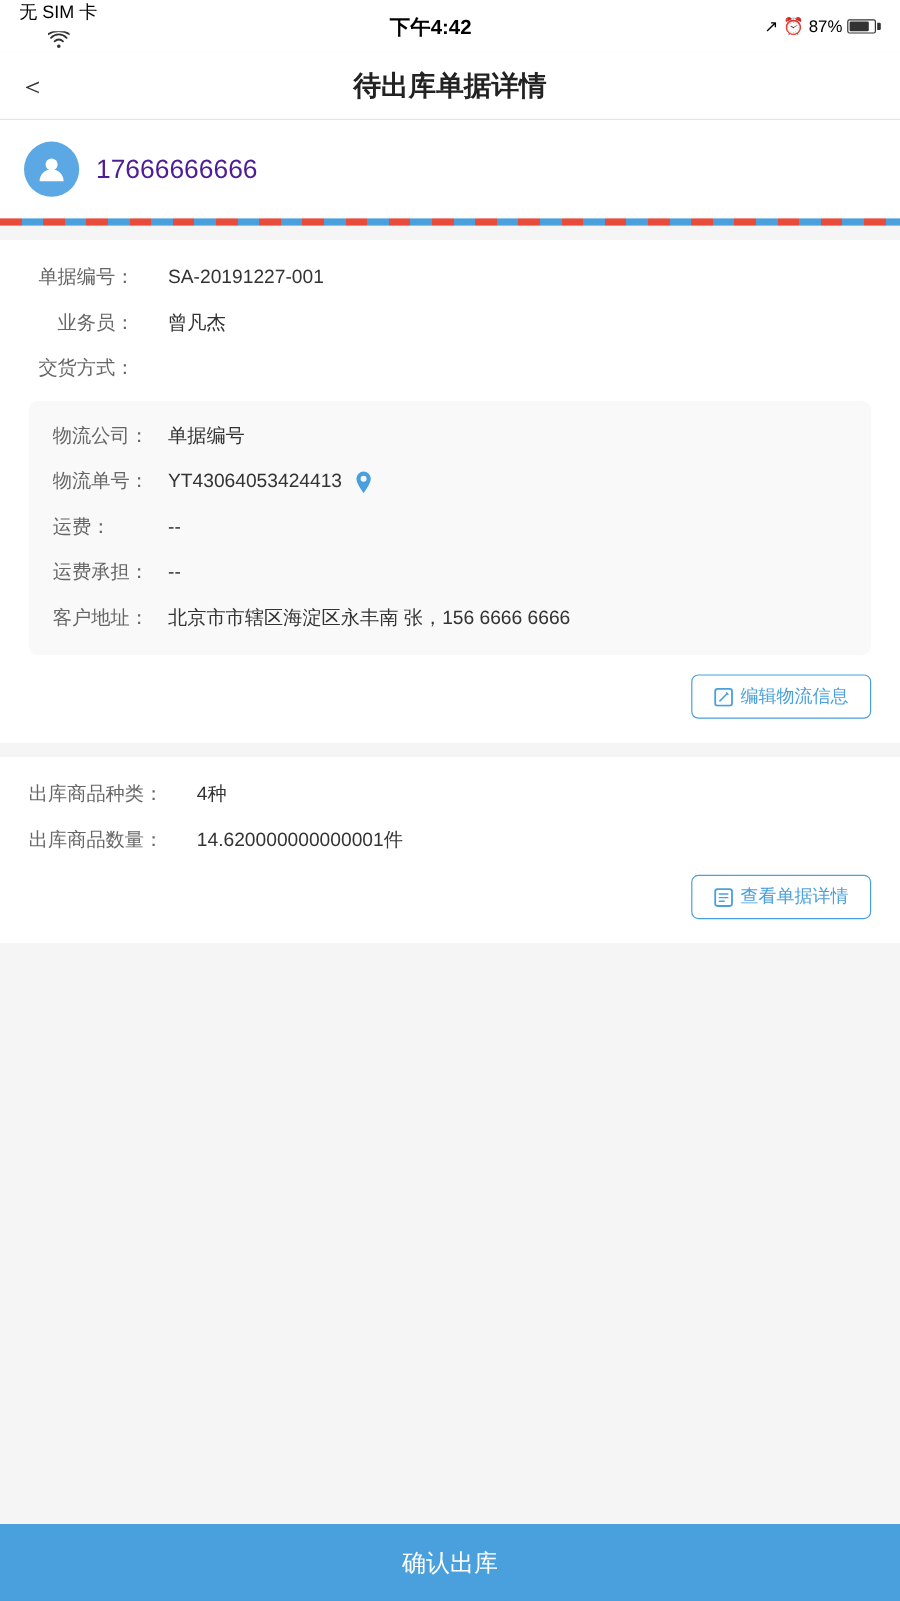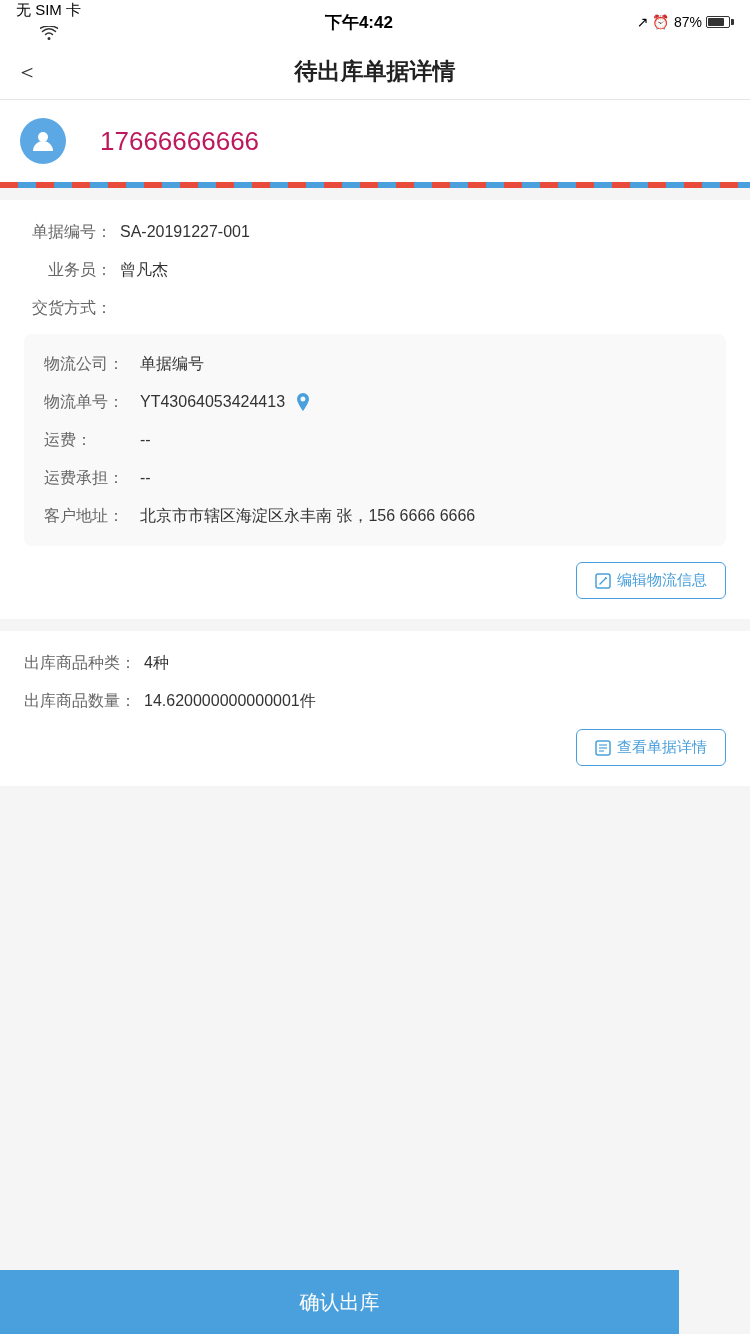--- a/index.html
+++ b/index.html
@@ -75,40 +75,40 @@
       height: 46px;
       border-radius: 50%;
       background: #5ba8e5;
       display: flex;
       align-items: center;
       justify-content: center;
       flex-shrink: 0;
     }
     .avatar svg { width: 28px; height: 28px; }
     .customer-phone {
-      font-size: 26px;
+      font-size: 22px;
       font-weight: 500;
-      color: #be185d;
-      margin-left: 20px;
+      color: #4c1d95;
     }
 
     
     .section {
       background: #fff;
       margin-top: 12px;
       padding: 20px 24px;
     }
 
     .info-row {
       display: flex;
       align-items: flex-start;
       margin-bottom: 14px;
       font-size: 16px;
       color: #333;
       line-height: 1.5;
+      gap: 20px;
     }
     .info-row:last-child { margin-bottom: 0; }
     .info-label {
       color: #666;
       min-width: 88px;
       text-align: right;
       margin-right: 8px;
       flex-shrink: 0;
     }
     .info-value {
@@ -188,21 +188,21 @@
     .bottom-spacer {
       height: 200px;
       background: #f5f5f5;
     }
 
     
     .confirm-bar {
       position: fixed;
       bottom: 0;
       left: 0;
-      width: 679px;
+      width: 750px;
       background: #4aa0dc;
       height: 64px;
       display: flex;
       align-items: center;
       justify-content: center;
       cursor: pointer;
     }
     .confirm-text {
       color: #fff;
       font-size: 20px;

